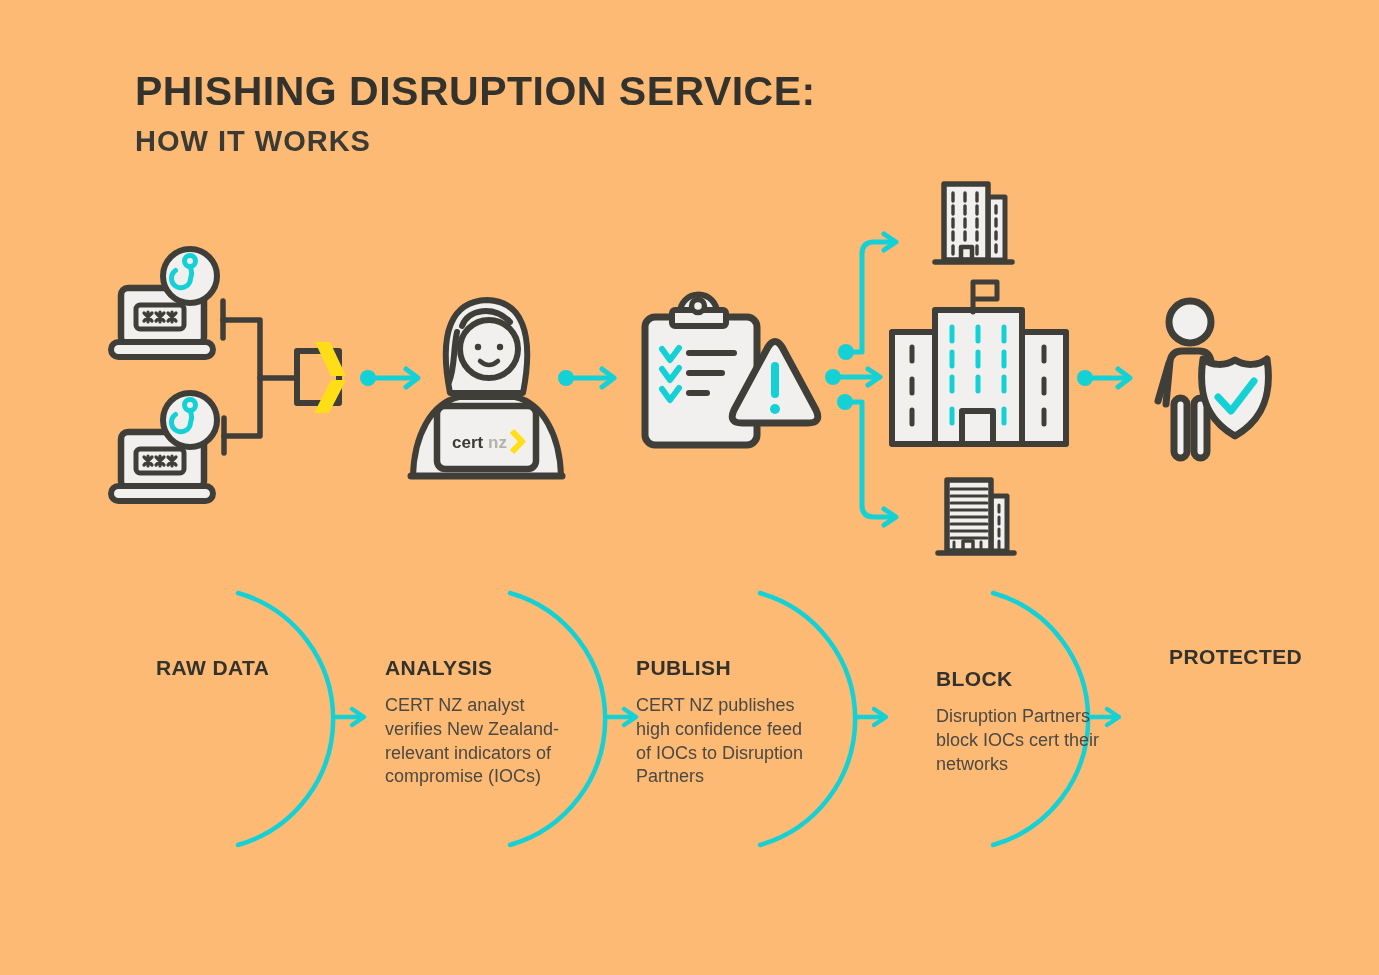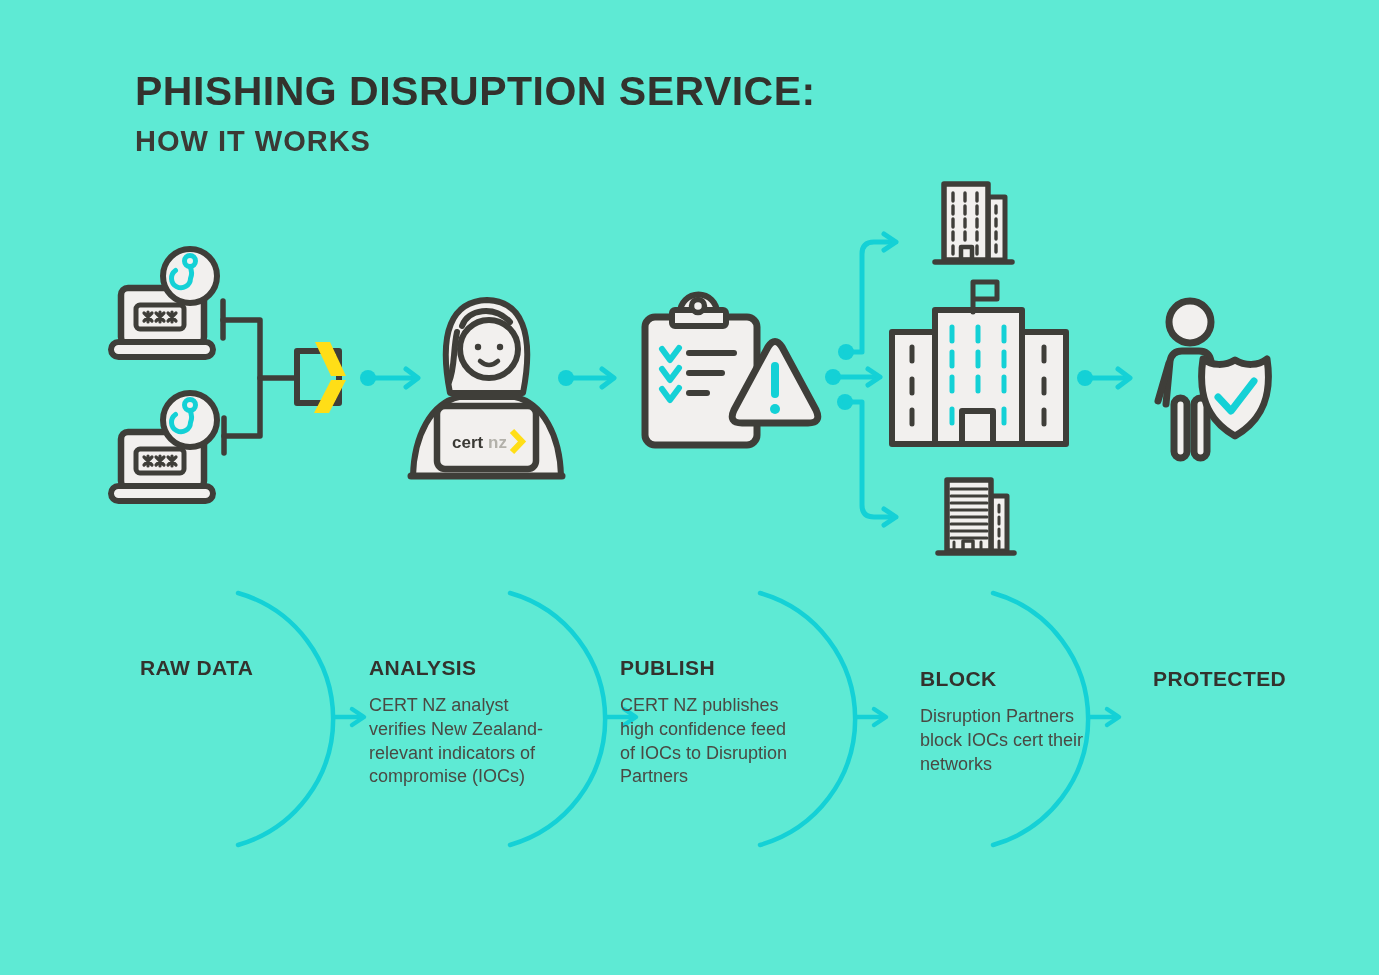--- a/index.html
+++ b/index.html
@@ -1,22 +1,22 @@
 <!DOCTYPE html>
 <html><head>
 <meta charset="utf-8">
 <style>
   html,body{margin:0;padding:0;}
   body{background:#f2f0ee;font-family:"Liberation Sans",sans-serif;}
-  .page{position:relative;width:1379px;height:975px;background:#5eead4;overflow:hidden;}
+  .page{position:relative;width:1379px;height:975px;background:#fdba74;overflow:hidden;}
   .hdr{position:absolute;left:135px;top:68px;}
   .hdr h1{margin:0;font-size:41px;font-weight:700;letter-spacing:.5px;color:#33322d;}
   .hdr p{margin:10px 0 0 0;font-size:29px;font-weight:700;letter-spacing:1px;color:#3b3a35;}
   svg.flow{position:absolute;left:0;top:0;}
-  .step{position:absolute;}
+  .step{position:absolute;margin-left:16px;}
   .step h3{margin:0;font-size:21px;font-weight:700;letter-spacing:.4px;color:#33322d;}
   .step p{margin:14px 0 0 0;font-size:18px;line-height:1.32;color:#4a4943;}
   
   .k{stroke:#3f3e39;fill:none;stroke-linecap:round;stroke-linejoin:round;}
   .kf{stroke:#3f3e39;fill:#f2f0ee;stroke-linejoin:round;}
   .t{stroke:#14d1d6;fill:none;stroke-linecap:round;stroke-linejoin:round;}
   .tf{fill:#14d1d6;stroke:none;}
   .y{fill:#ffde17;stroke:none;}
   .logo-cert{font:700 17px "Liberation Sans",sans-serif;fill:#3b3a35;}
   .logo-nz{font:700 17px "Liberation Sans",sans-serif;fill:#b3b1aa;}
@@ -223,18 +223,18 @@
       <p>CERT NZ analyst verifies New Zealand-relevant indicators of compromise (IOCs)</p>
     </article>
     <article class="step" style="left:620px;top:656px;width:182px">
       <h3>PUBLISH</h3>
       <p>CERT NZ publishes high confidence feed of IOCs to Disruption Partners</p>
     </article>
     <article class="step" style="left:920px;top:667px;width:172px">
       <h3>BLOCK</h3>
       <p>Disruption Partners block IOCs cert their networks</p>
     </article>
-    <article class="step" style="left:1153px;top:667px;width:162px">
+    <article class="step" style="left:1153px;top:645px;width:162px">
       <h3>PROTECTED</h3>
     </article>
   </section>
 
 </main>
 
 </body></html>

